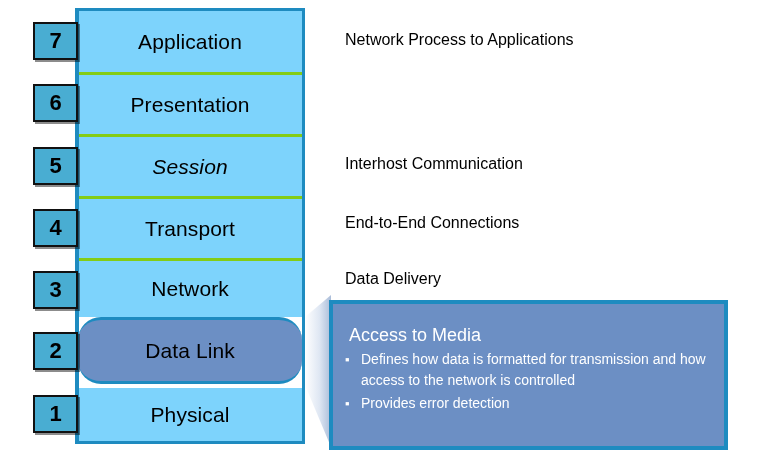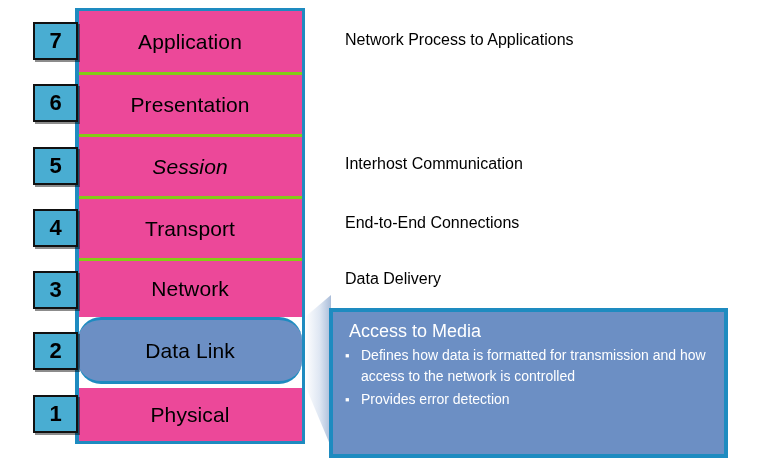--- a/index.html
+++ b/index.html
@@ -30,21 +30,21 @@
     background: #ffffff;
   }
   .layer-row {
     position: absolute;
     left: 0;
     width: 100%;
     box-sizing: border-box;
     display: flex;
     align-items: center;
     justify-content: center;
-    background: #ec4899;
+    background: #7dd3fc;
   }
   .layer-row.divider-top {
     border-top: 3px solid #84cc16;
   }
   .layer-row.highlight {
     background: #6c8fc4;
     border-top: 3px solid #1e8bc0;
     border-bottom: 3px solid #1e8bc0;
   }
   .layer-name {
@@ -100,27 +100,27 @@
     left: 305px;
     top: 295px;
     width: 26px;
     height: 152px;
   }
 
   
   #callout {
     position: absolute;
     left: 329px;
-    top: 308px;
+    top: 300px;
     width: 399px;
     height: 150px;
     background: #6c8fc4;
     border: 4px solid #1e8bc0;
     box-sizing: border-box;
-    padding: 8px 10px 6px 12px;
+    padding: 20px 10px 6px 12px;
   }
   #callout-title {
     font-size: 18px;
     color: #ffffff;
     margin: 0 0 2px 4px;
     line-height: 1.25;
   }
   .bullet-item {
     display: flex;
     align-items: flex-start;

